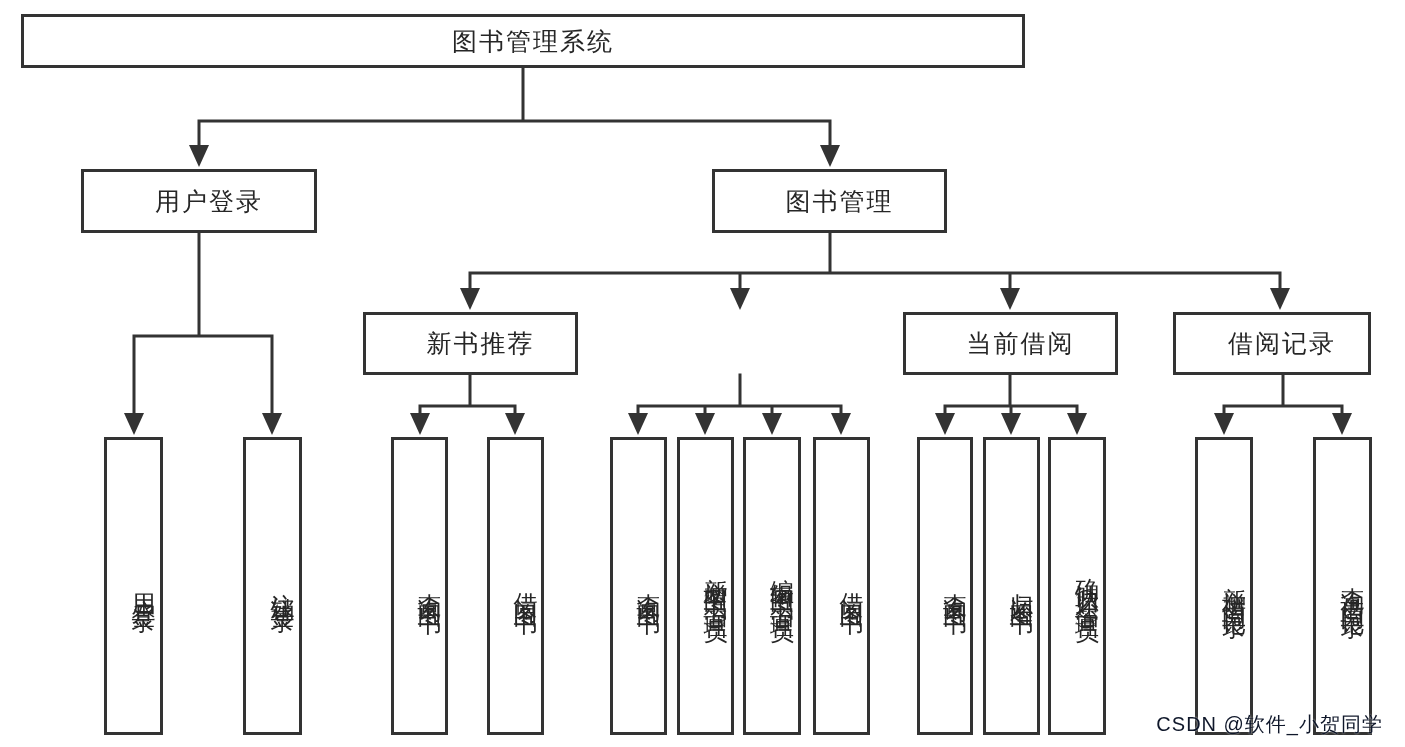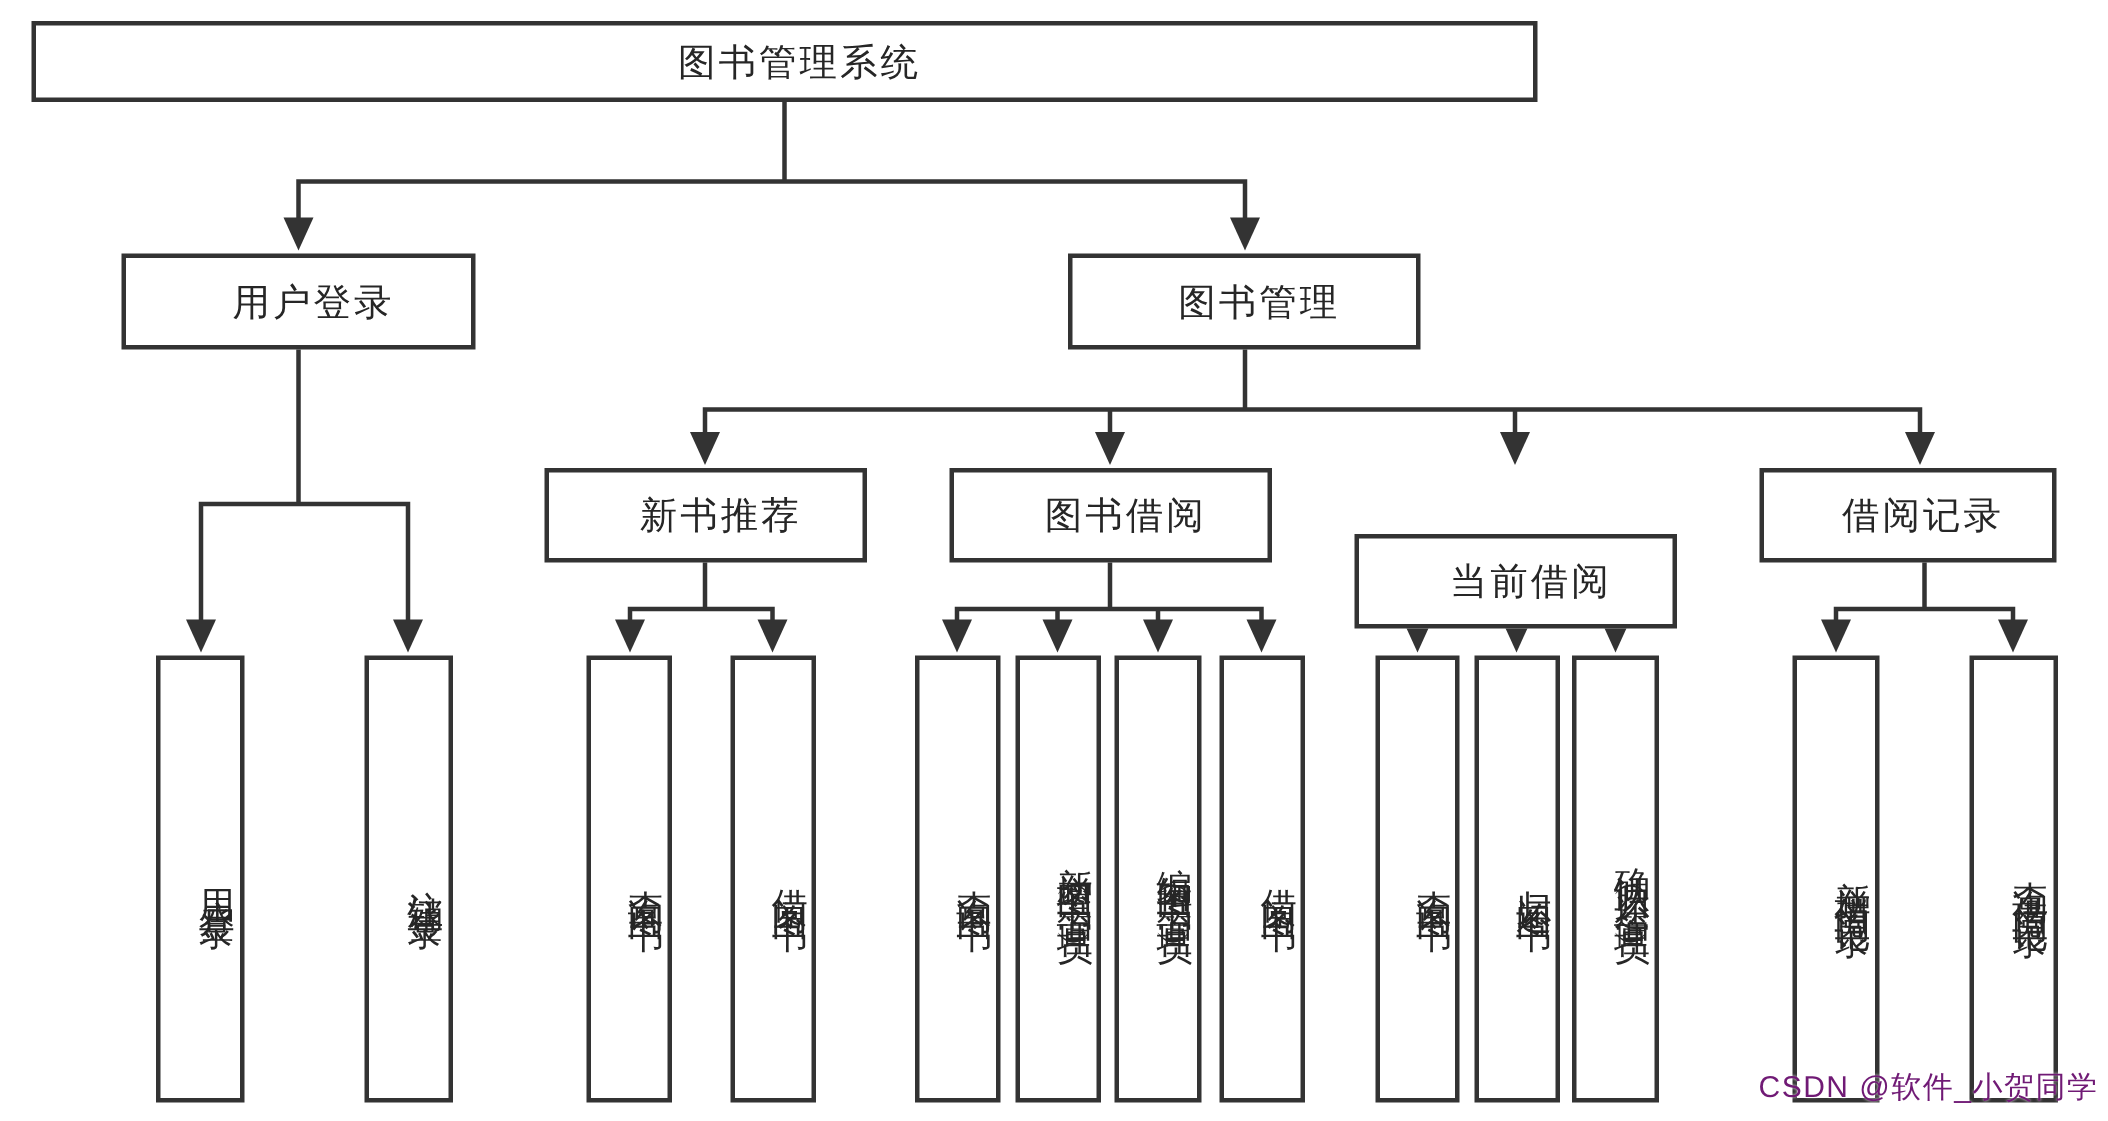--- a/index.html
+++ b/index.html
@@ -24,25 +24,25 @@
   .node.h{font-size:25px;letter-spacing:2px;white-space:nowrap;}
   .node.v{
     writing-mode:vertical-rl;
     text-orientation:mixed;
     font-size:24px;
     letter-spacing:6px;
     line-height:1;
   }
   .watermark{
     position:absolute;
-    right:6px;top:711px;
+    right:22px;top:711px;
     z-index:5;
     font-size:20px;
     letter-spacing:1px;
-    color:#701a75;
+    color:#0f172a;
     text-shadow:0 0 2px rgba(255,255,255,0.9);
     white-space:nowrap;
   }
 </style>
 </head>
 <body>
 
 <div class="canvas">
 
   <svg id="connectors" class="connectors" width="1405" height="747" viewBox="0 0 1405 747">
@@ -73,22 +73,21 @@
       <polygon points="1214,413 1234,413 1224,435" fill="#333333"></polygon>
       <polygon points="1332,413 1352,413 1342,435" fill="#333333"></polygon>
     </svg>
 
   <div class="node h" style="left:21px;top:14px;width:1004px;height:54px;">图书管理系统</div>
 
   <div class="node h" style="left:81px;top:169px;width:236px;height:64px;">用户登录</div>
   <div class="node h" style="left:363px;top:312px;width:215px;height:63px;">新书推荐</div>
 
   <div class="node h" style="left:712px;top:169px;width:235px;height:64px;">图书管理</div>
-  <div class="node h" style="left:633px;top:312px;width:215px;height:63px;">图书借阅</div>
-  <div class="node h" style="left:903px;top:312px;width:215px;height:63px;margin-top:44px;">当前借阅</div>
+  <div class="node h" style="left:903px;top:312px;width:215px;height:63px;">当前借阅</div>
   <div class="node h" style="left:1173px;top:312px;width:198px;height:63px;">借阅记录</div>
 
   <div class="node v" style="left:104px;top:437px;width:59px;height:298px;">用户登录</div>
   <div class="node v" style="left:243px;top:437px;width:59px;height:298px;">注销登录</div>
 
   <div class="node v" style="left:391px;top:437px;width:57px;height:298px;">查询图书</div>
   <div class="node v" style="left:487px;top:437px;width:57px;height:298px;">借阅图书</div>
 
   <div class="node v" style="left:610px;top:437px;width:57px;height:298px;">查询图书</div>
   <div class="node v" style="left:677px;top:437px;width:57px;height:298px;">新增图书（管理员）</div>

